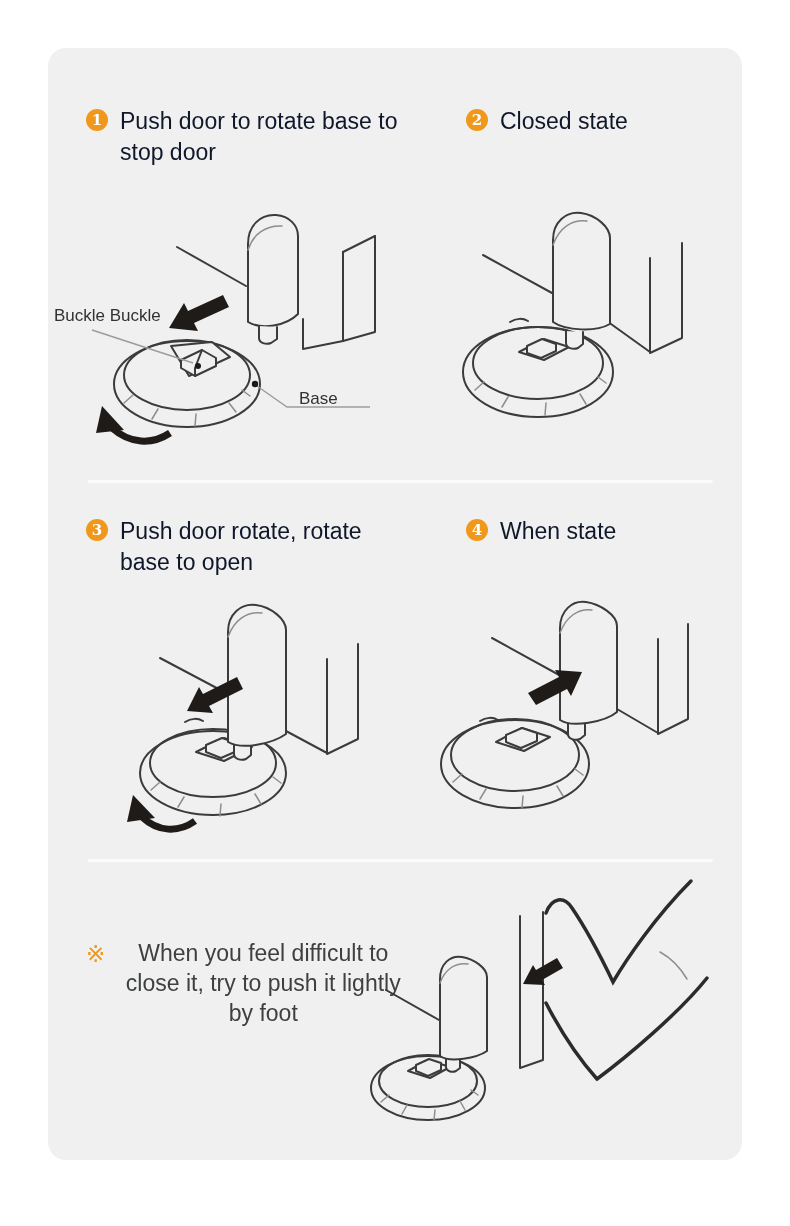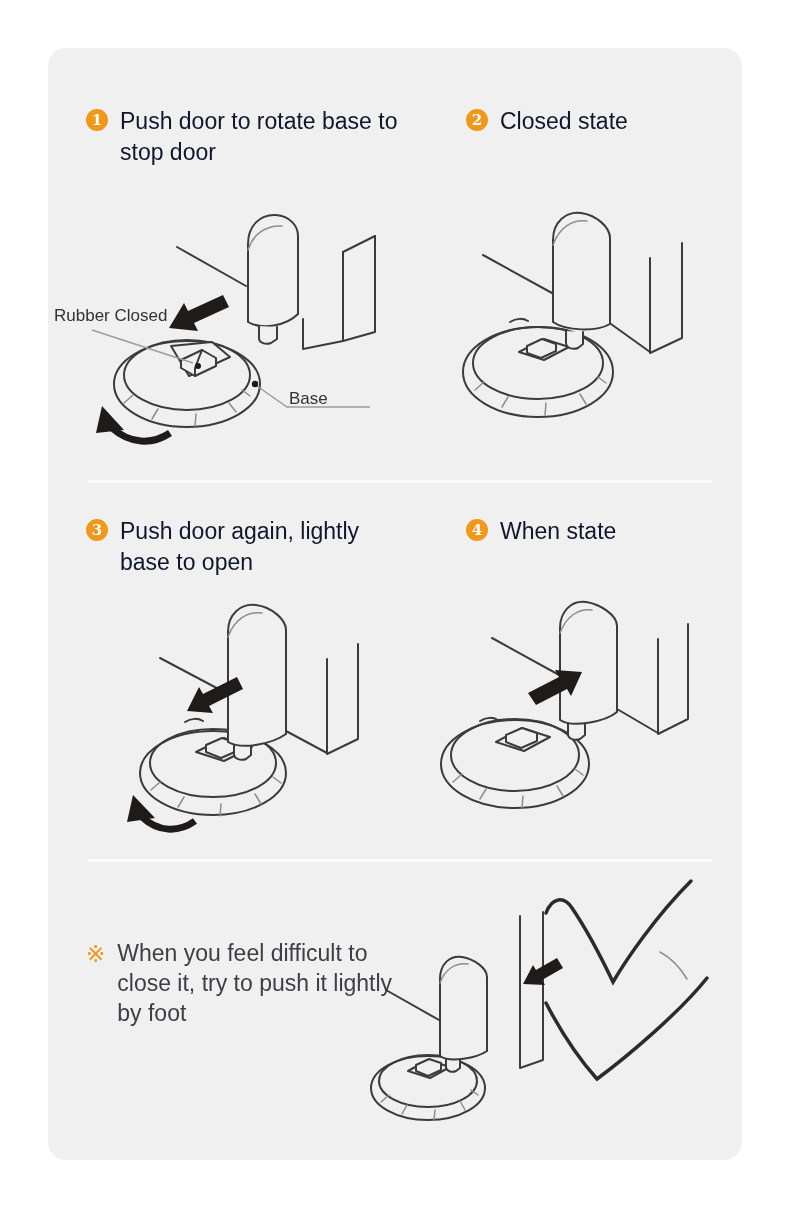--- a/index.html
+++ b/index.html
@@ -19,21 +19,21 @@
   }
   .step-text{
     color:#0f172a;font-size:23px;line-height:31px;letter-spacing:0px;
   }
   .w-wrap{width:278px;}
   .note-row{position:absolute;display:flex;gap:12px;align-items:flex-start;}
   .note-marker{
     flex:0 0 auto;color:#f0981c;font-size:23px;line-height:30px;margin-top:1px;
     font-family:"DejaVu Sans",sans-serif;
   }
-  .note-text{color:#3e3f41;font-size:23px;line-height:30px;width:292px;}
+  .note-text{color:#3e3f41;font-size:23px;line-height:30px;width:292px;text-align:center;}
   .divider{position:absolute;height:3px;background:#fbfbfb;border-radius:2px;}
   .diag-label{
     position:absolute;color:#323234;font-size:17px;line-height:19px;white-space:nowrap;
   }
   svg{position:absolute;overflow:visible;}
   .ln{stroke:#3b3b3b;stroke-width:2;fill:none;stroke-linecap:round;stroke-linejoin:round;}
   .ln-f{stroke:#3b3b3b;stroke-width:2;fill:#f0f0f0;stroke-linecap:round;stroke-linejoin:round;}
   .ln-lt{stroke:#8d8d8d;stroke-width:1.5;fill:none;stroke-linecap:round;}
   .ptr{stroke:#9c9c9c;stroke-width:1.4;fill:none;}
   .arrow{fill:#1f1b18;stroke:none;}
@@ -50,37 +50,37 @@
     <div class="step" style="left:38px;top:58px;">
       <span class="badge">1</span>
       <div class="step-text w-wrap">Push door to rotate base to stop door</div>
     </div>
     <div class="step" style="left:418px;top:58px;">
       <span class="badge">2</span>
       <div class="step-text">Closed state</div>
     </div>
     <div class="step" style="left:38px;top:468px;">
       <span class="badge">3</span>
-      <div class="step-text w-wrap">Push door again, lightly base to open</div>
+      <div class="step-text w-wrap">Push door rotate, rotate base to open</div>
     </div>
     <div class="step" style="left:418px;top:468px;">
       <span class="badge">4</span>
       <div class="step-text">When state</div>
     </div>
 
     <div class="divider" style="left:40px;top:432px;width:625px;"></div>
     <div class="divider" style="left:40px;top:811px;width:625px;"></div>
 
     <div class="note-row" style="left:38px;top:890px;">
       <span class="note-marker">※</span>
       <div class="note-text">When you feel difficult to close it, try to push it lightly by foot</div>
     </div>
 
-    <div class="diag-label" style="left:6px;top:258px;">Rubber Closed</div>
-    <div class="diag-label" style="left:241px;top:341px;">Base</div>
+    <div class="diag-label" style="left:6px;top:258px;">Buckle Buckle</div>
+    <div class="diag-label" style="left:251px;top:341px;">Base</div>
 
     <svg style="left:-8px;top:152px;" width="360" height="260" viewBox="0 0 360 260">
 
       <line class="ln" x1="137" y1="47" x2="206" y2="86"></line>
 
       <g>
         <path class="ln" d="M303,52 L335,36"></path>
         <path class="ln" d="M303,52 L303,141 L335,132 L335,36"></path>
         <path class="ln" d="M263,119 L263,149 L303,141"></path>
       </g>

